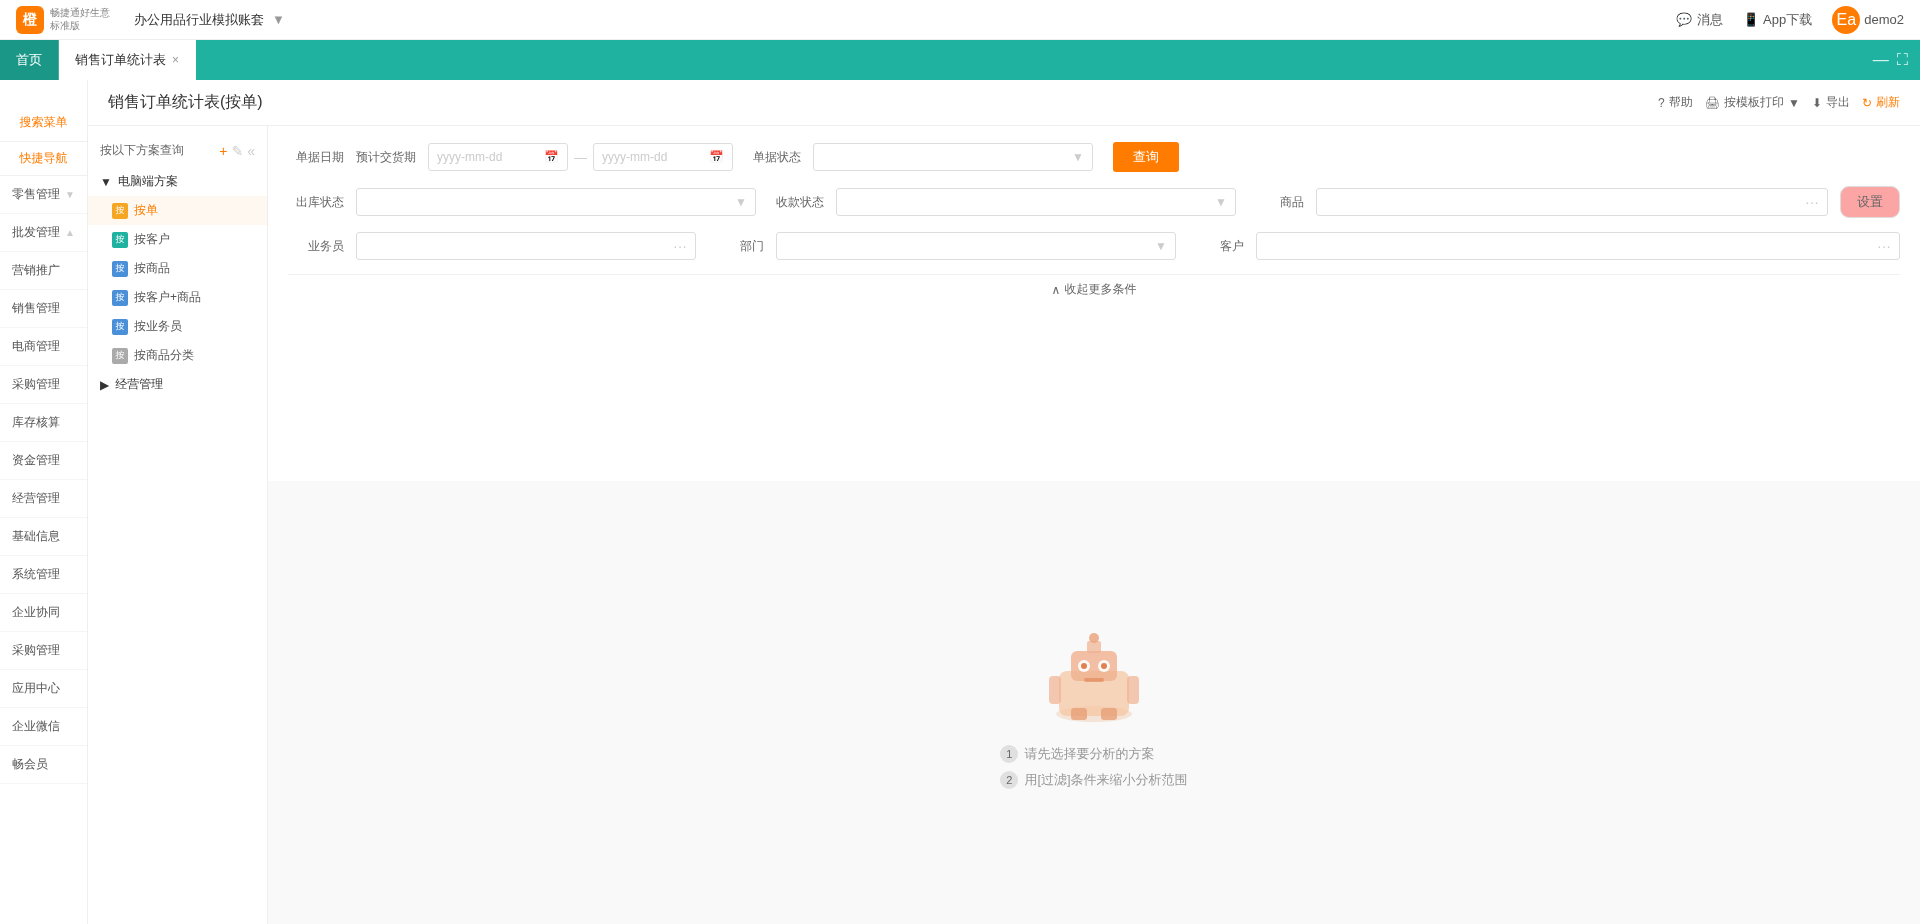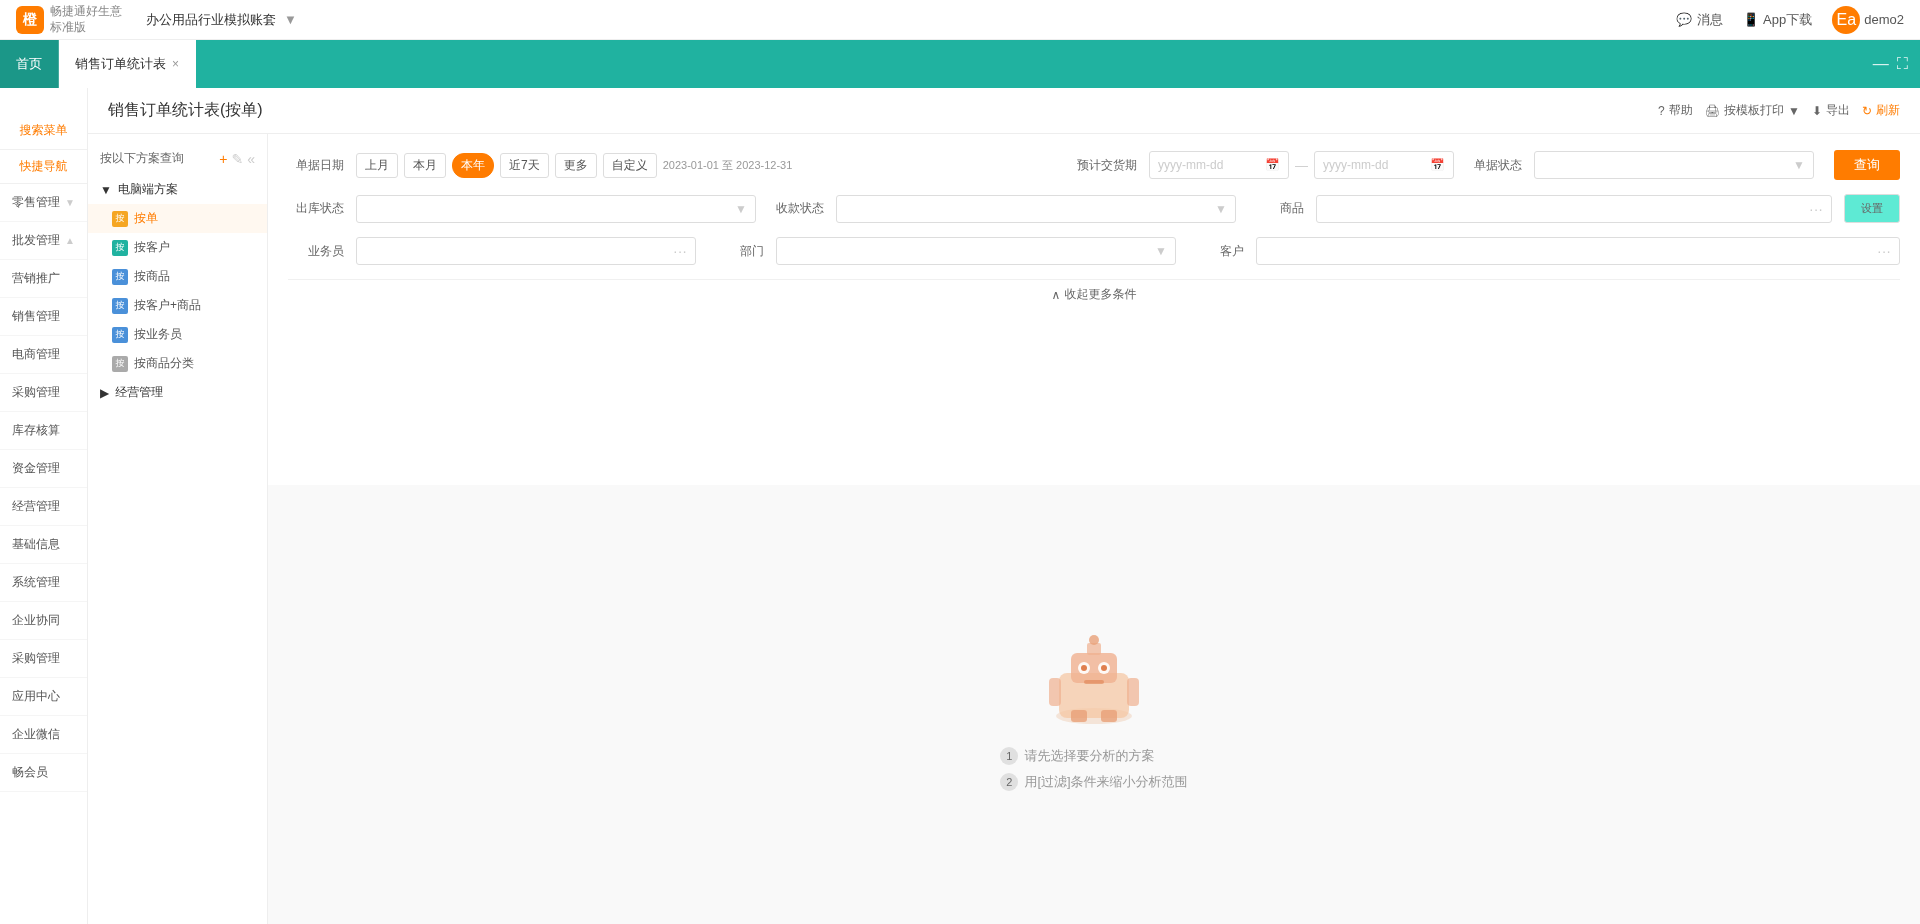--- a/index.html
+++ b/index.html
@@ -11,21 +11,21 @@
     .logo-area { display: flex; align-items: center; gap: 6px; }
     .logo-icon { width: 28px; height: 28px; background: #ff7c00; border-radius: 6px; display: flex; align-items: center; justify-content: center; color: white; font-size: 14px; font-weight: bold; }
     .logo-text { font-size: 11px; color: #666; line-height: 1.3; }
     .top-bar-title { font-size: 13px; color: #333; margin-left: 16px; }
     .top-bar-dropdown { color: #999; cursor: pointer; }
     .top-bar-right { display: flex; align-items: center; gap: 20px; }
     .top-bar-right-item { display: flex; align-items: center; gap: 4px; font-size: 13px; color: #555; cursor: pointer; }
     .avatar { width: 28px; height: 28px; background: #ff7c00; border-radius: 50%; display: flex; align-items: center; justify-content: center; color: white; font-size: 16px; }
 
     
-    .tab-bar { background: #20b2a0; height: 48px; display: flex; align-items: stretch; flex-shrink: 0; }
+    .tab-bar { background: #20b2a0; height: 40px; display: flex; align-items: stretch; flex-shrink: 0; }
     .tab-item { display: flex; align-items: center; padding: 0 16px; font-size: 13px; color: rgba(255,255,255,0.85); cursor: pointer; gap: 6px; border-right: 1px solid rgba(255,255,255,0.2); }
     .tab-item.home { background: rgba(0,0,0,0.15); color: white; }
     .tab-item.active { background: #fff; color: #333; }
     .tab-close { color: #999; font-size: 12px; cursor: pointer; }
     .tab-actions { margin-left: auto; display: flex; align-items: center; padding: 0 12px; gap: 8px; }
     .tab-action-btn { color: rgba(255,255,255,0.85); cursor: pointer; font-size: 16px; background: none; border: none; }
 
     
     .main-layout { display: flex; flex: 1; overflow: hidden; }
 
@@ -78,38 +78,38 @@
     .filter-select { border: 1px solid #ddd; border-radius: 3px; padding: 4px 8px; font-size: 12px; color: #333; background: #fff; flex: 1; min-width: 0; height: 28px; display: flex; align-items: center; justify-content: space-between; cursor: pointer; }
     .filter-select-arrow { color: #ccc; }
     .filter-dots { color: #ccc; font-size: 14px; cursor: pointer; }
 
     .date-input-group { display: flex; align-items: center; gap: 6px; }
     .date-input { border: 1px solid #ddd; border-radius: 3px; padding: 4px 8px; font-size: 12px; color: #ccc; height: 28px; width: 140px; display: flex; align-items: center; justify-content: space-between; }
     .date-icon { color: #ff7c00; font-size: 12px; }
 
     .collapse-btn { display: flex; align-items: center; justify-content: center; padding: 6px; font-size: 12px; color: #666; cursor: pointer; gap: 4px; border-top: 1px solid #f0f0f0; margin-top: 4px; }
     .btn-query { background: #ff7c00; color: white; border: none; border-radius: 3px; padding: 6px 20px; font-size: 13px; cursor: pointer; }
-    .btn-settings { background: #5eead4; color: #666; border: 1px solid #ddd; border-radius: 3px; padding: 6px 16px; font-size: 11px; cursor: pointer; }
+    .btn-settings { background: #fca5a5; color: #666; border: 1px solid #ddd; border-radius: 9px; padding: 6px 16px; font-size: 13px; cursor: pointer; }
 
     
     .empty-state { flex: 1; display: flex; flex-direction: column; align-items: center; justify-content: center; padding: 60px 20px; background: #f9f9f9; gap: 16px; }
     .empty-tips { display: flex; flex-direction: column; gap: 8px; }
     .empty-tip { font-size: 13px; color: #999; display: flex; align-items: center; gap: 6px; }
     .tip-num { width: 18px; height: 18px; border-radius: 50%; background: #e0e0e0; display: flex; align-items: center; justify-content: center; font-size: 11px; color: #666; flex-shrink: 0; }
 
     .right-content { flex: 1; display: flex; flex-direction: column; position: relative; }
   </style>
 </head>
 <body>
 
 <div class="top-bar">
   <div class="top-bar-left">
     <div class="logo-area">
       <div class="logo-icon">橙</div>
-      <div class="logo-text" style="white-space:pre-line;font-size:12px;color:#888;line-height:1.3;">畅捷通好生意
+      <div class="logo-text" style="white-space:pre-line;font-size:10px;color:#888;line-height:1.3;font-family:Liberation Mono, monospace;">畅捷通好生意
 标准版</div>
     </div>
     <div class="top-bar-title">办公用品行业模拟账套</div>
     <div class="top-bar-dropdown">▼</div>
   </div>
   <div class="top-bar-right">
     <div class="top-bar-right-item">
       <span>💬</span>
       <span>消息</span>
     </div>
@@ -267,29 +267,20 @@
             <span>经营管理</span>
           </div>
         </div>
       </div>
 
       <div class="right-content">
         <div class="filter-area">
 
           <div class="filter-row">
             <span class="filter-label">单据日期</span>
-            <div class="date-filter-group">
-              <button class="date-btn">上月</button>
-              <button class="date-btn">本月</button>
-              <button class="date-btn active">本年</button>
-              <button class="date-btn">近7天</button>
-              <button class="date-btn">更多</button>
-              <button class="date-btn">自定义</button>
-              <span class="date-range">2023-01-01 至 2023-12-31</span>
-            </div>
             <span class="filter-label">预计交货期</span>
             <div class="date-input-group">
               <div class="date-input">
                 <span style="color:#ccc;font-size:12px;">yyyy-mm-dd</span>
                 <span class="date-icon">📅</span>
               </div>
               <span style="color:#ccc;">—</span>
               <div class="date-input">
                 <span style="color:#ccc;font-size:12px;">yyyy-mm-dd</span>
                 <span class="date-icon">📅</span>

